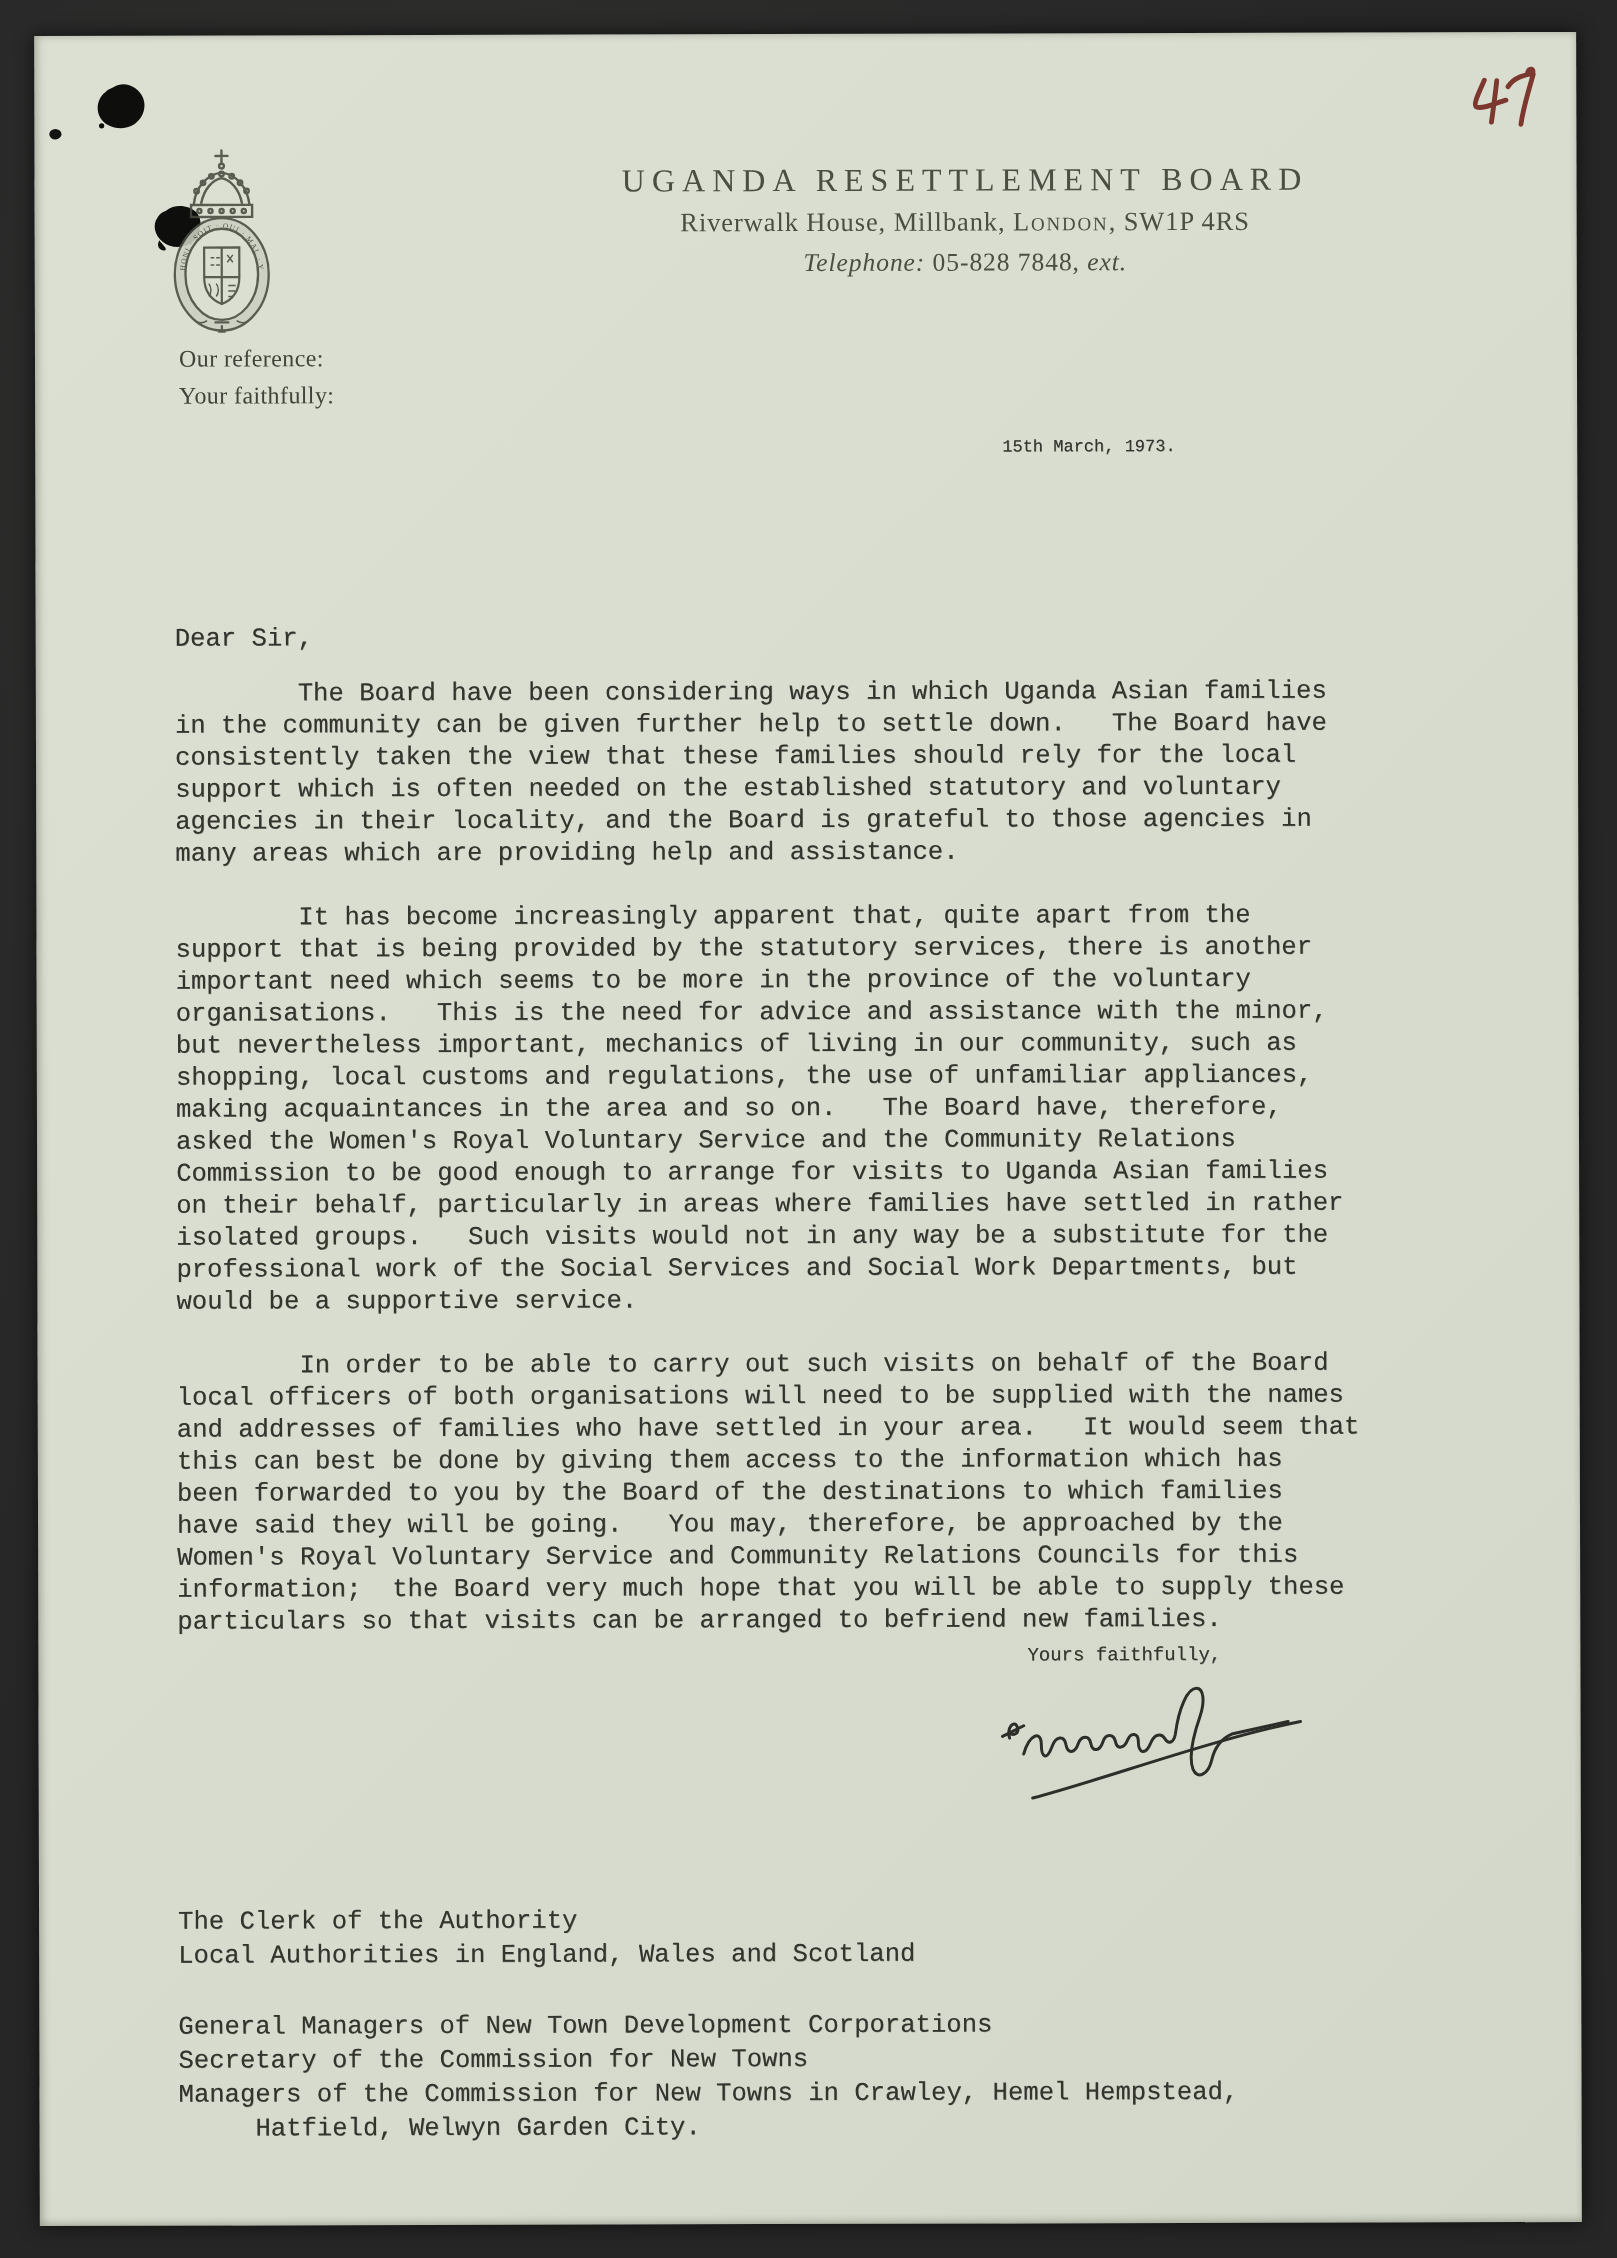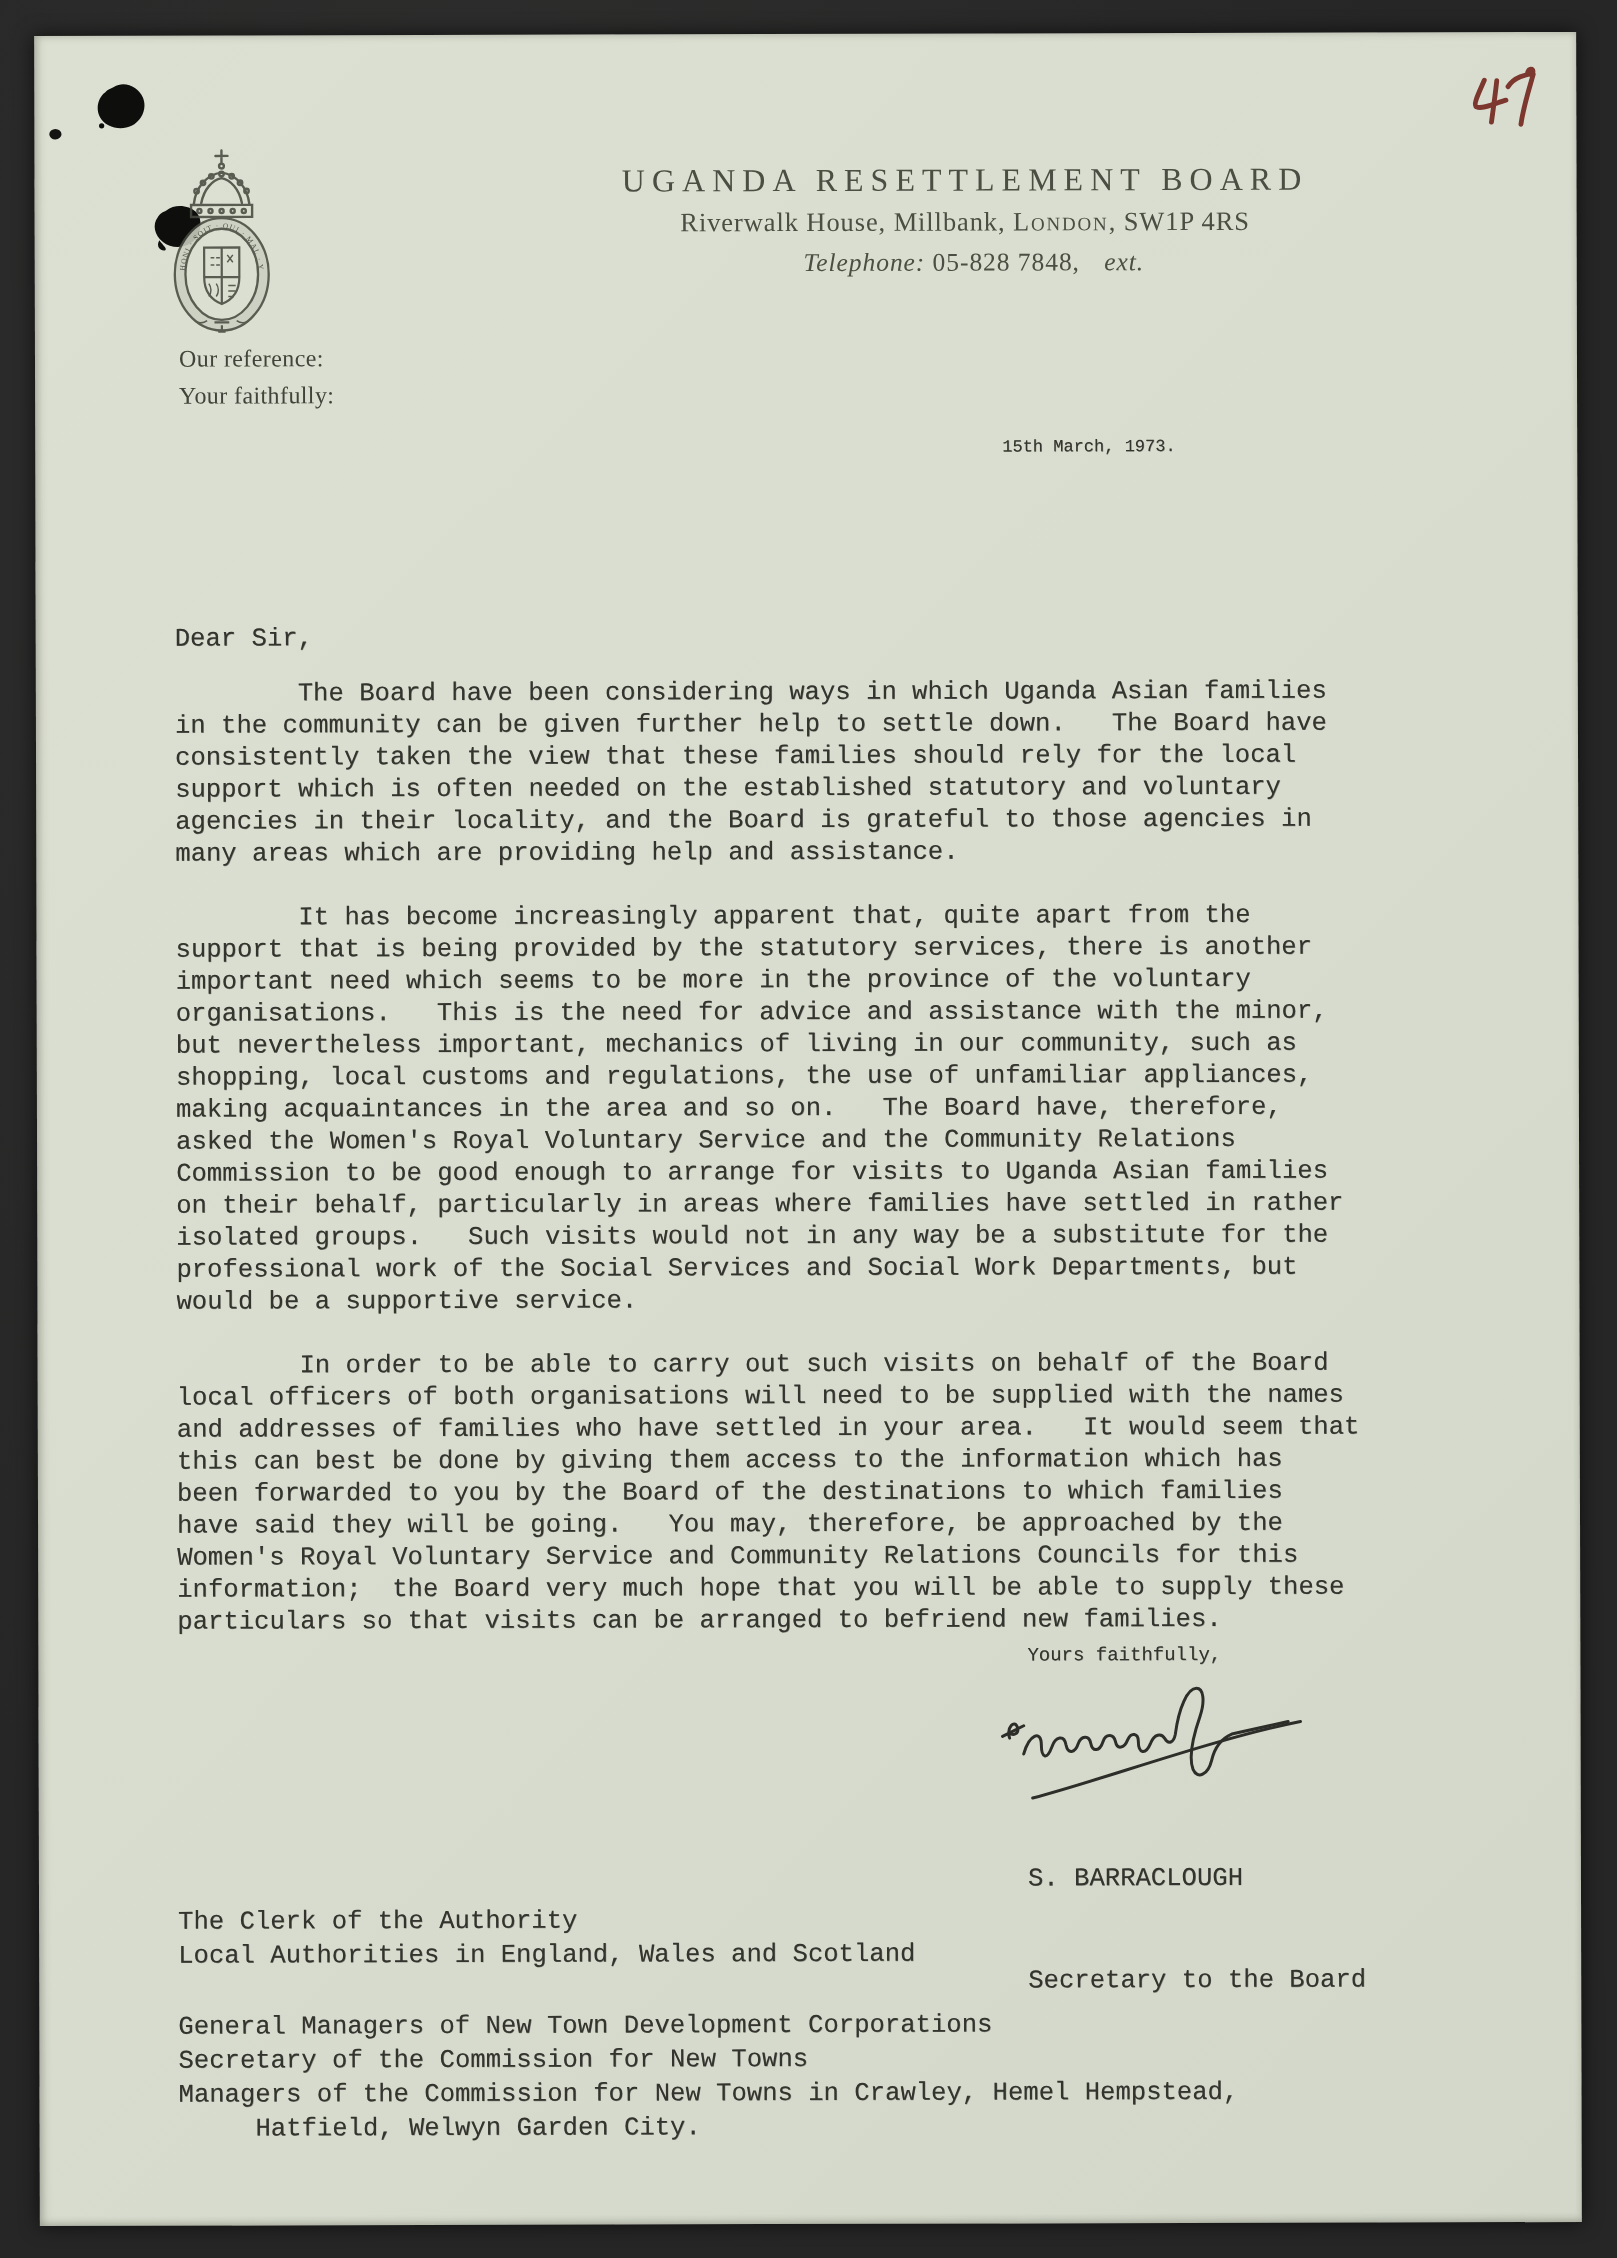--- a/index.html
+++ b/index.html
@@ -59,21 +59,21 @@
     letter-spacing: 0.9px;
     white-space: nowrap;
   }
   .org-address .city { font-variant: small-caps; letter-spacing: 1.8px; }
   .org-phone {
     font-size: 25.6px;
     line-height: 39px;
     letter-spacing: 0.9px;
     white-space: nowrap;
   }
-  .italic { font-style: italic; margin-left: 17px; }
+  .italic { font-style: italic; }
 
   .refs {
     position: absolute;
     left: 144px;
     top: 305px;
     font-size: 24px;
     line-height: 37px;
     color: #41443a;
     letter-spacing: 0.4px;
   }
@@ -267,24 +267,20 @@
     <div class="tw closing">Yours faithfully,</div>
 
     <svg class="signature" viewBox="0 0 390 152">
       <g stroke="#2d2e29" stroke-width="3.4" fill="none" stroke-linecap="round" stroke-linejoin="round">
         <path d="M26,62 c-4,-12 6,-22 9,-12 c2,7 -5,10 -9,6 M18,60 l24,-12"></path>
         <path d="M42,80 C48,58 62,52 62,70 C62,84 68,88 74,72 C78,60 88,58 90,70 C92,80 100,80 104,68 C107,60 116,58 118,68 C120,78 128,78 132,66 C135,57 144,57 146,66 C148,76 156,74 160,64 C164,55 172,57 172,66 C172,80 180,82 186,68 C190,58 198,56 202,63 C206,70 212,68 214,58 C218,28 228,6 238,6 C246,6 248,20 242,38 C235,58 228,82 234,98 C239,110 251,104 255,88 C258,75 264,64 278,58 L342,44"></path>
         <path d="M52,130 C130,110 255,64 356,44"></path>
       </g>
     </svg>
 
-    <div class="tw signatory">
-      <div>S. BARRACLOUGH</div>
-      <div>Secretary to the Board</div>
-    </div>
 
     <div class="tw distribution">
       <div class="dist-group">The Clerk of the Authority
 Local Authorities in England, Wales and Scotland</div>
       <div class="dist-group">General Managers of New Town Development Corporations
 Secretary of the Commission for New Towns
 Managers of the Commission for New Towns in Crawley, Hemel Hempstead,
      Hatfield, Welwyn Garden City.</div>
     </div>
 

